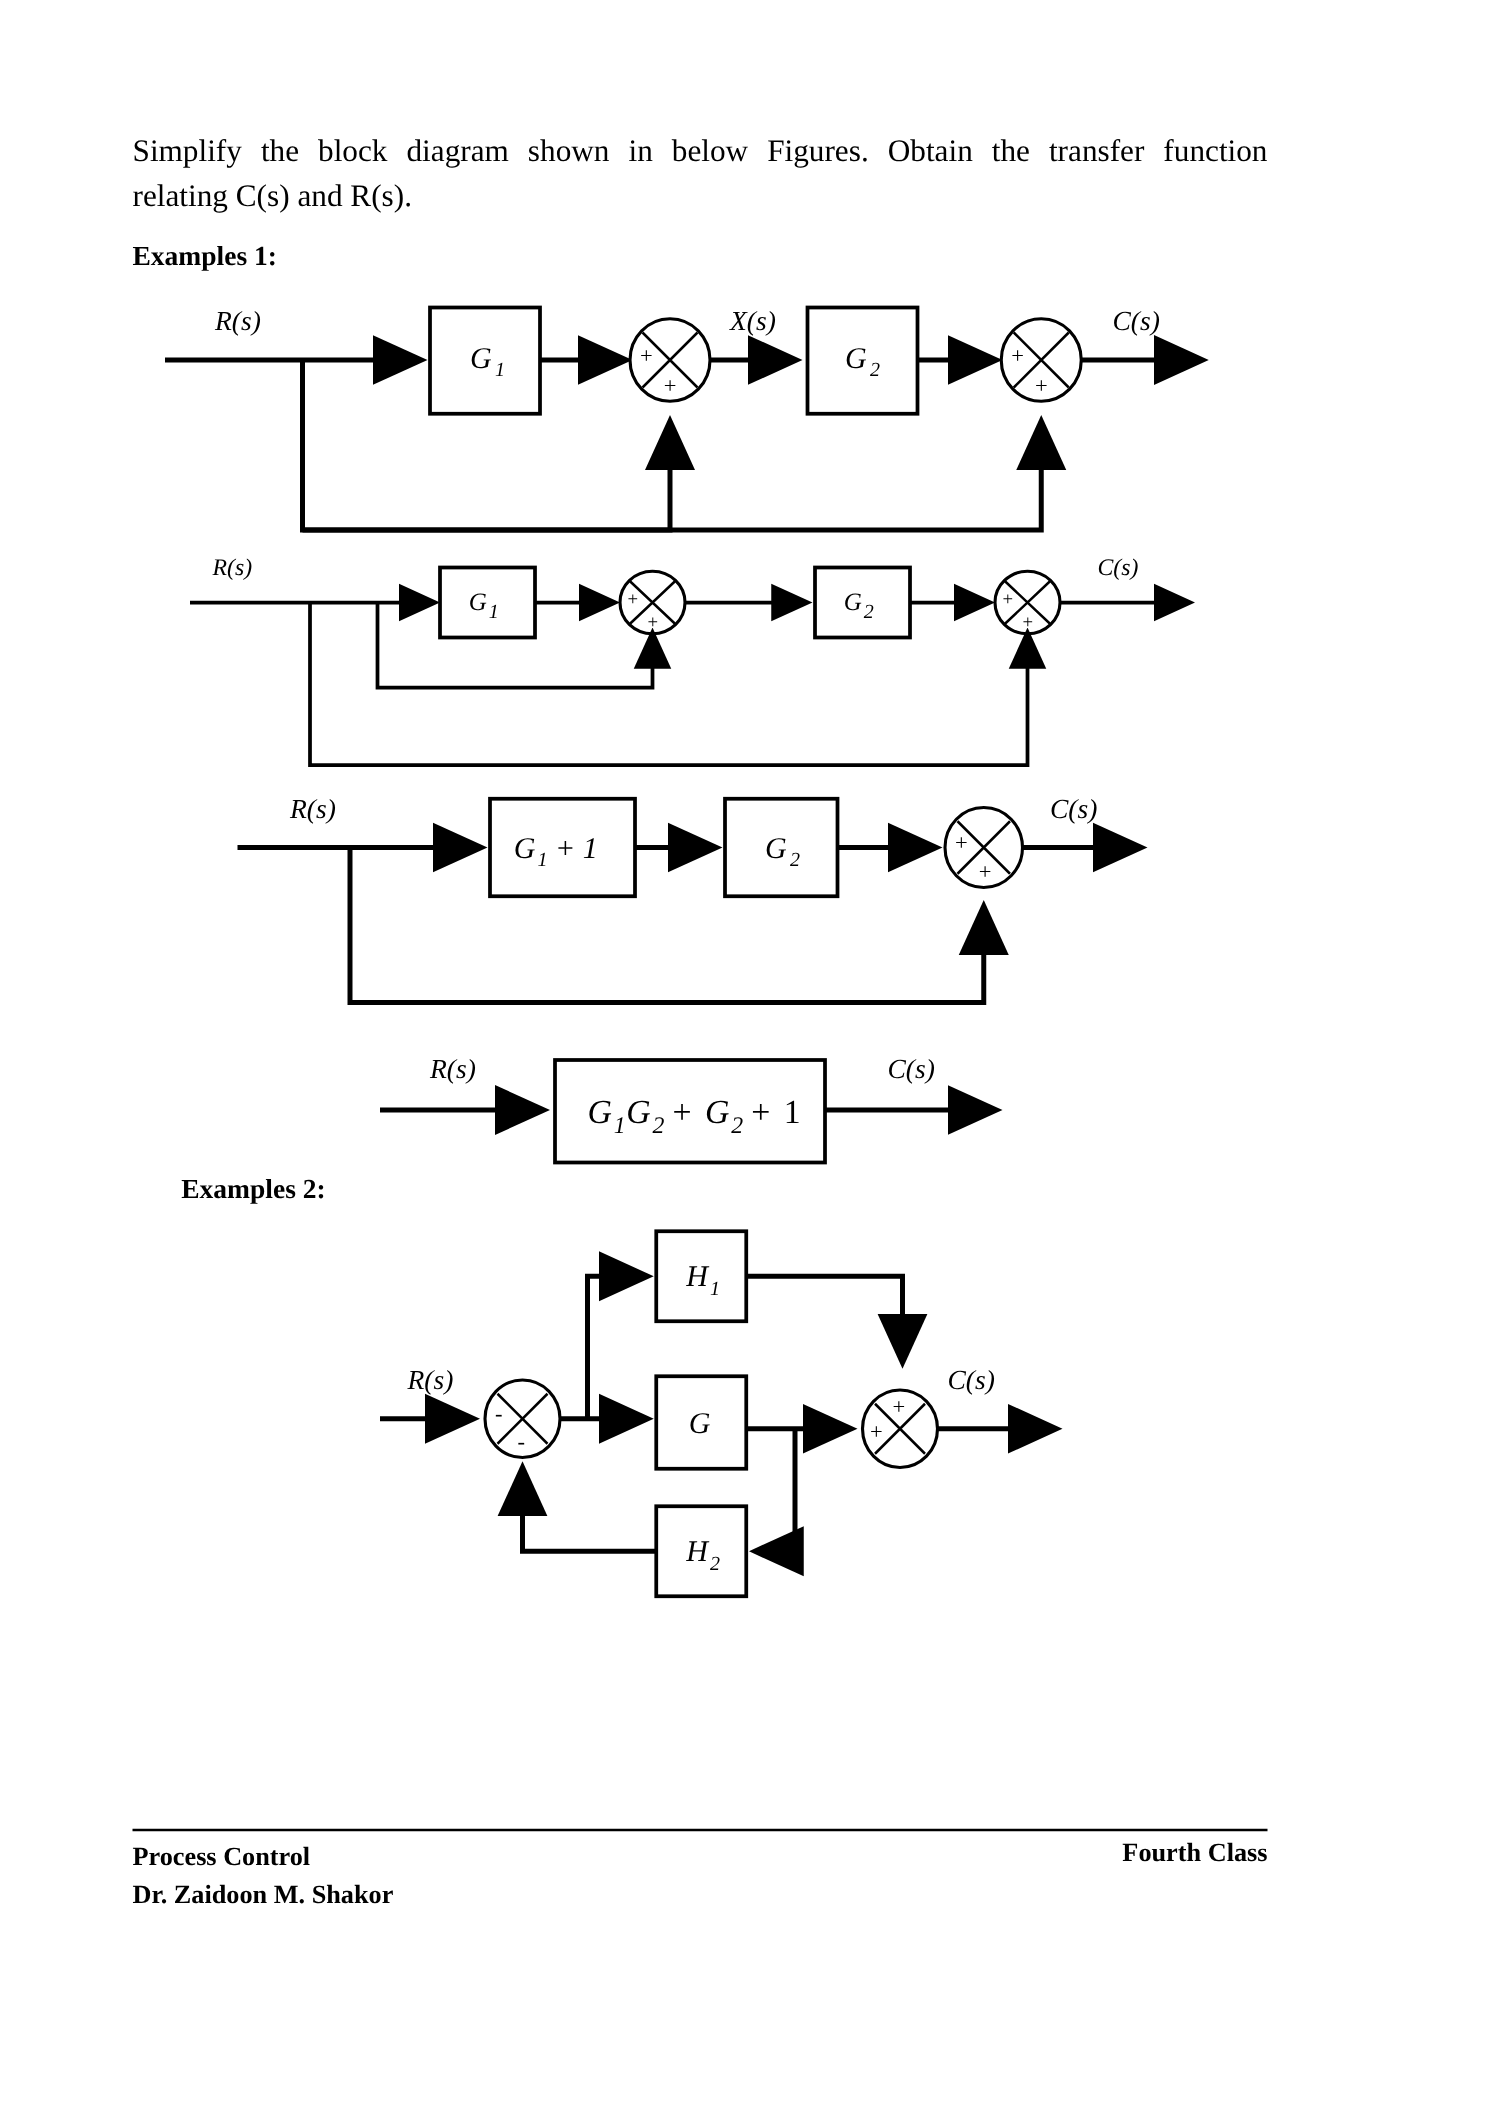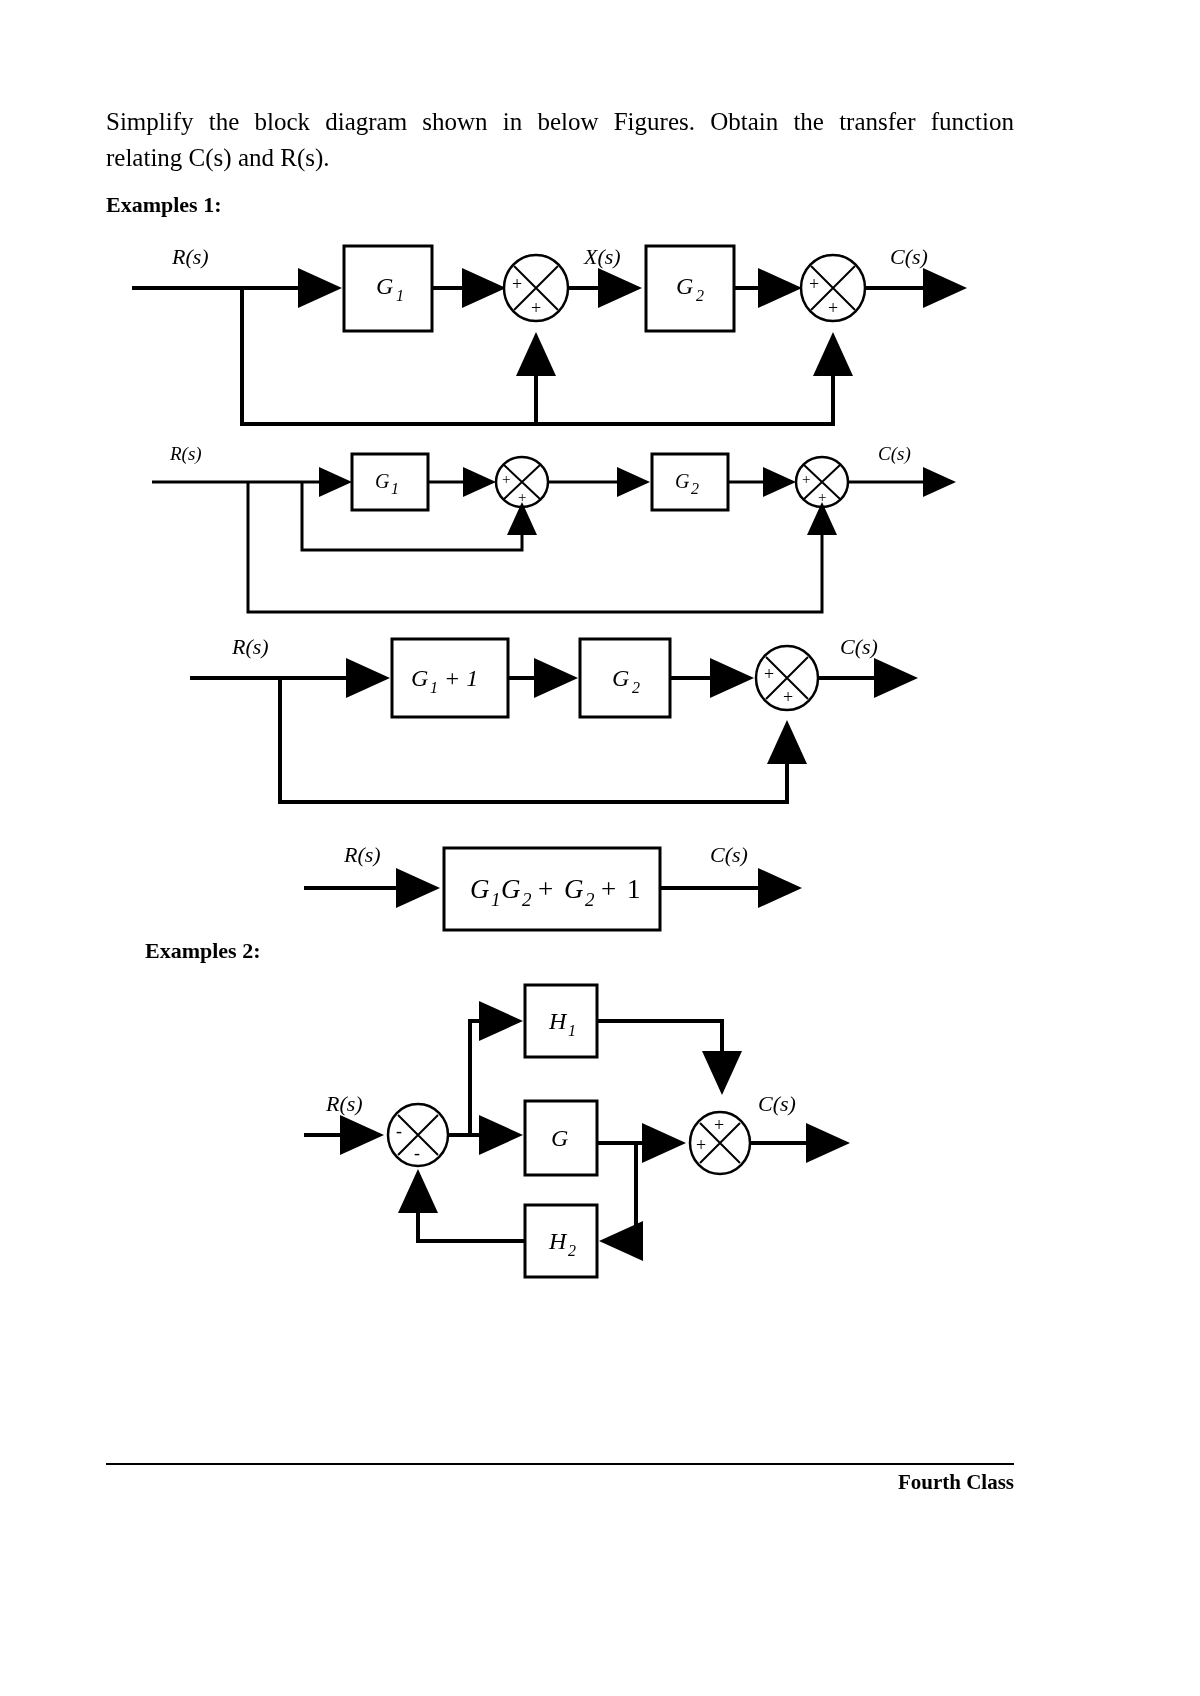--- a/index.html
+++ b/index.html
@@ -297,15 +297,19 @@
       <text class="lbl" x="754" y="146">C(s)</text>
       <path class="wire" d="M746,178 L838,178" marker-end="url(#ah5)"></path>
 
       <path class="wire" d="M632,178 L632,276 L603,276" marker-end="url(#ah5)"></path>
 
       <path class="wire" d="M521,276 L414,276 L414,212" marker-end="url(#ah5)"></path>
     </svg>
   </div>
 
   <div class="footer-rule"></div>
+  <div class="footer-left">
+    <div>Process Control</div>
+    <div>Dr. Zaidoon M. Shakor</div>
+  </div>
   <div class="footer-right">Fourth Class</div>
 
 </div>
 
 </body></html>

